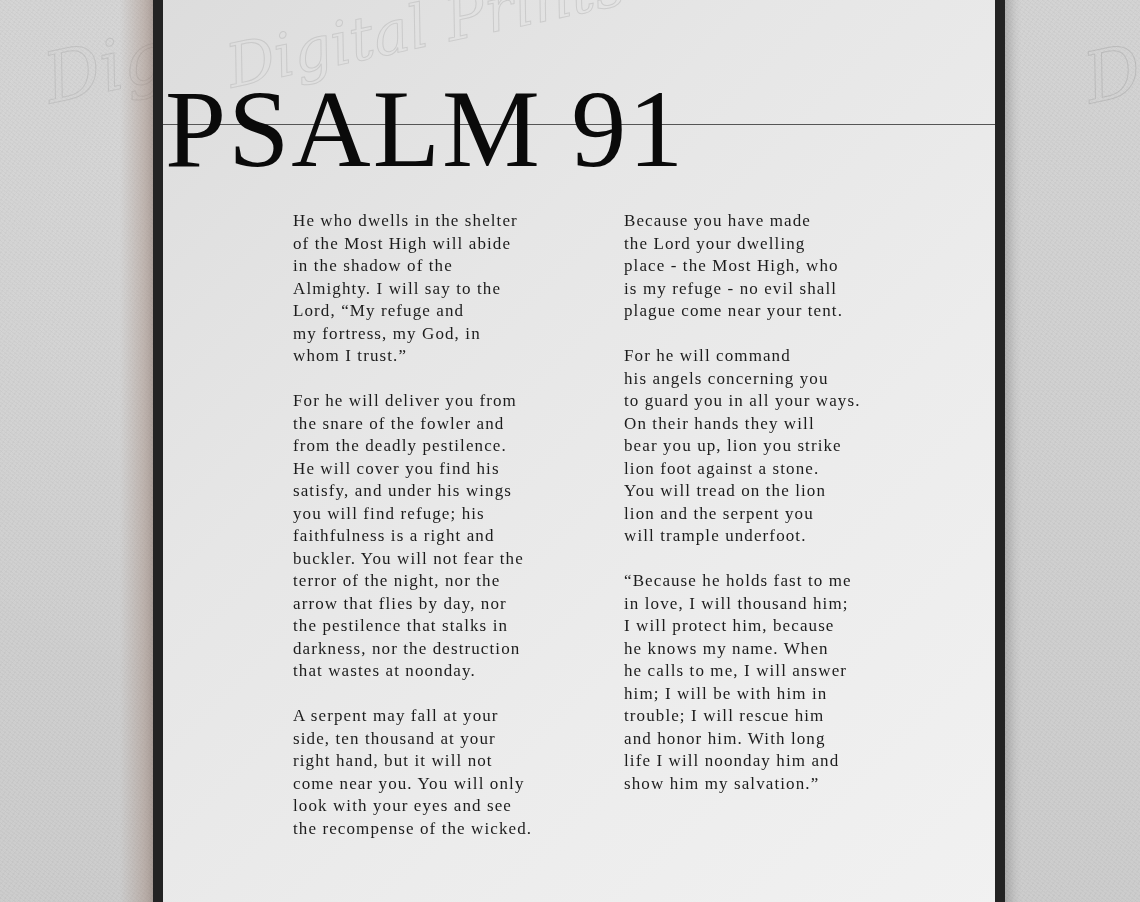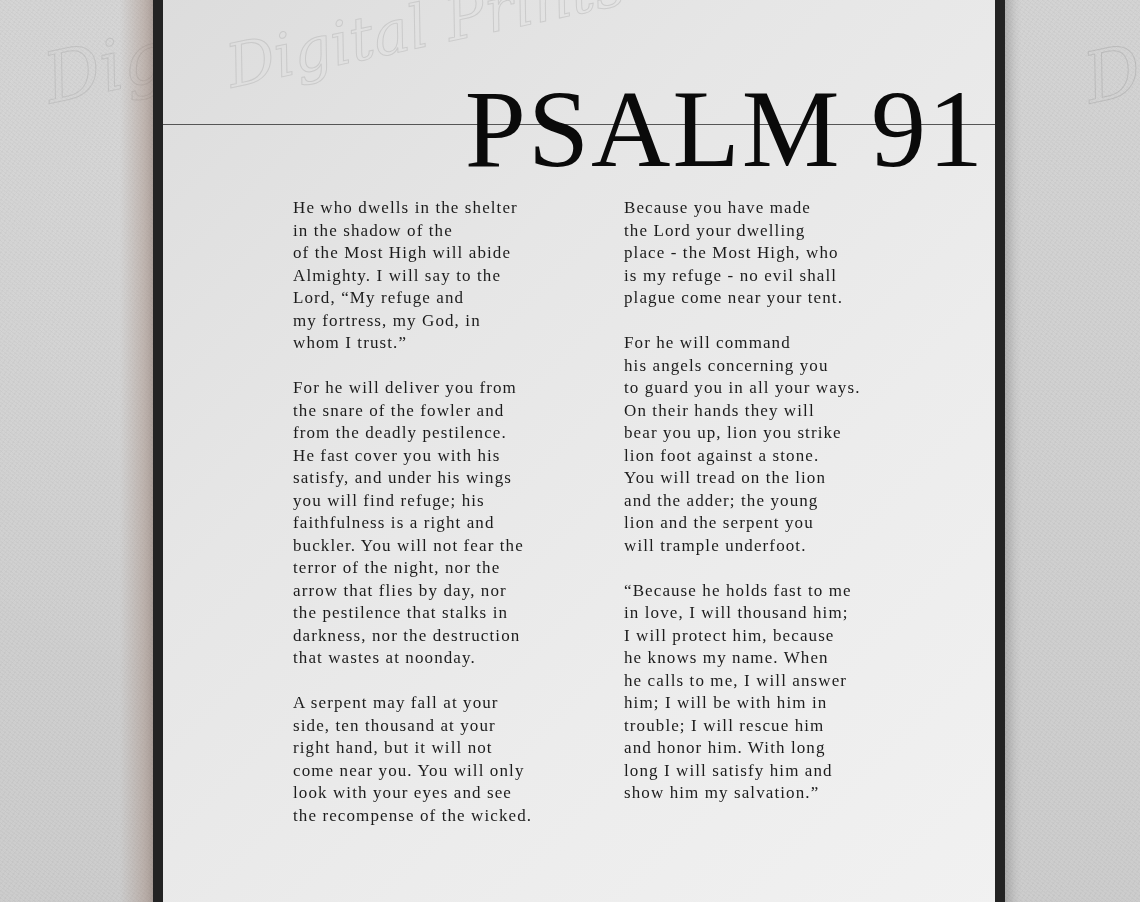--- a/index.html
+++ b/index.html
@@ -88,36 +88,36 @@
       right: 0;
       top: 144px;
       height: 1px;
       background: #555;
     }
     .title-wrap {
       position: absolute;
       left: 0;
       right: 8px;
       top: 94px;
-      text-align: right;
+      text-align: left;
     }
     .title {
       display: inline-block;
       font-family: "Liberation Serif", serif;
       font-size: 110px;
       line-height: 110px;
       letter-spacing: 2px;
       color: #0a0a0a;
       background: linear-gradient(180deg, rgba(0,0,0,0) 0, rgba(0,0,0,0) 100%);
       padding: 0 2px;
       position: relative;
     }
     .columns {
       position: absolute;
-      top: 217px;
+      top: 230px;
       left: 130px;
       width: 620px;
       display: flex;
       gap: 42px;
     }
     .col {
       width: 290px;
       font-family: "Liberation Serif", serif;
       font-size: 17px;
       line-height: 22.5px;
@@ -146,32 +146,32 @@
 
     <div class="title-rule"></div>
     <div class="title-wrap">
       <span class="title" style="background: transparent;">PSALM 91</span>
     </div>
 
     <div class="columns">
       <div class="col" id="left-col">
           <div class="stanza">
             <span class="line">He who dwells in the shelter</span>
+            <span class="line">of the Most High will abide</span>
             <span class="line">in the shadow of the</span>
-            <span class="line">of the Most High will abide</span>
             <span class="line">Almighty. I will say to the</span>
             <span class="line">Lord, “My refuge and</span>
             <span class="line">my fortress, my God, in</span>
             <span class="line">whom I trust.”</span>
           </div>
           <div class="stanza">
             <span class="line">For he will deliver you from</span>
             <span class="line">the snare of the fowler and</span>
             <span class="line">from the deadly pestilence.</span>
-            <span class="line">He fast cover you with his</span>
+            <span class="line">He will cover you find his</span>
             <span class="line">satisfy, and under his wings</span>
             <span class="line">you will find refuge; his</span>
             <span class="line">faithfulness is a right and</span>
             <span class="line">buckler. You will not fear the</span>
             <span class="line">terror of the night, nor the</span>
             <span class="line">arrow that flies by day, nor</span>
             <span class="line">the pestilence that stalks in</span>
             <span class="line">darkness, nor the destruction</span>
             <span class="line">that wastes at noonday.</span>
           </div>
@@ -193,32 +193,31 @@
             <span class="line">plague come near your tent.</span>
           </div>
           <div class="stanza">
             <span class="line">For he will command</span>
             <span class="line">his angels concerning you</span>
             <span class="line">to guard you in all your ways.</span>
             <span class="line">On their hands they will</span>
             <span class="line">bear you up, lion you strike</span>
             <span class="line">lion foot against a stone.</span>
             <span class="line">You will tread on the lion</span>
-            <span class="line">and the adder; the young</span>
             <span class="line">lion and the serpent you</span>
             <span class="line">will trample underfoot.</span>
           </div>
           <div class="stanza">
             <span class="line">“Because he holds fast to me</span>
             <span class="line">in love, I will thousand him;</span>
             <span class="line">I will protect him, because</span>
             <span class="line">he knows my name. When</span>
             <span class="line">he calls to me, I will answer</span>
             <span class="line">him; I will be with him in</span>
             <span class="line">trouble; I will rescue him</span>
             <span class="line">and honor him. With long</span>
-            <span class="line">long I will satisfy him and</span>
+            <span class="line">life I will noonday him and</span>
             <span class="line">show him my salvation.”</span>
           </div>
         </div>
     </div>
   </div>
 </div>
 
 </body></html>

